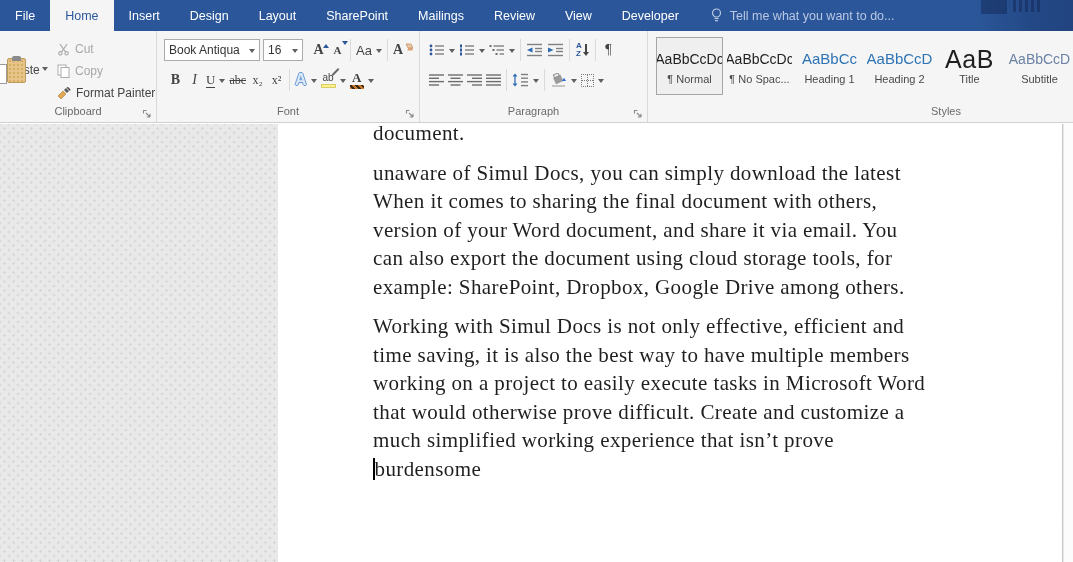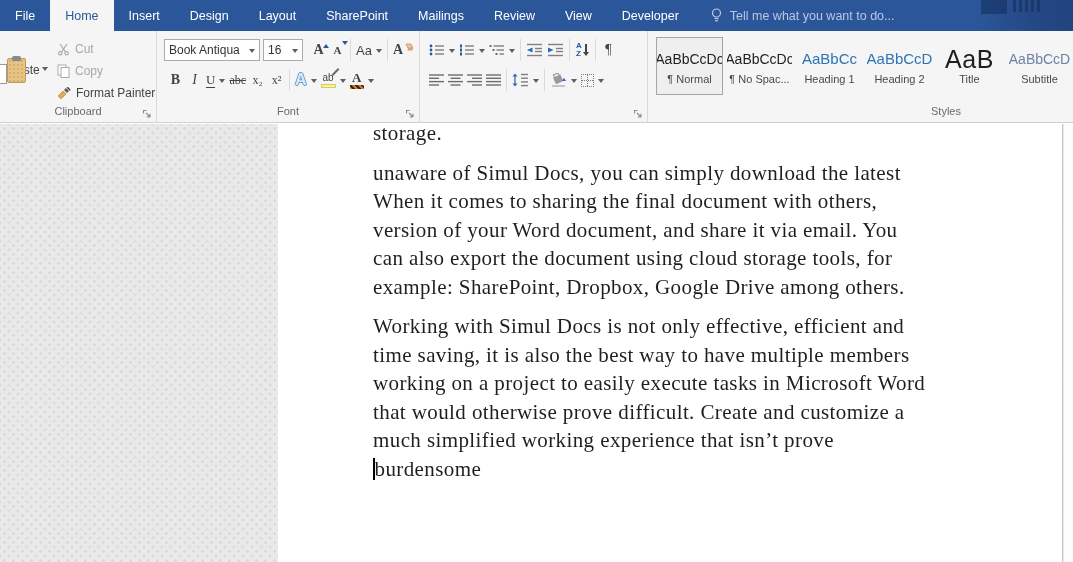--- a/index.html
+++ b/index.html
@@ -415,20 +415,21 @@
             <polygon points="14,5 16.5,9 11.5,9" fill="#2b6cd4" transform="scale(0.8) translate(3.5,1)"></polygon>
             <line x1="2" y1="13" x2="15" y2="13" stroke="#b0b0b0" stroke-width="1.4"></line>
           </svg>
           <span class="dd"></span>
         </div>
         <div class="fbtn">
           <span class="bordicon"></span>
           <span class="dd"></span>
         </div>
       </div>
+      <div class="group-footer">Paragraph</div>
       <div class="launcher">
         <svg width="10" height="10" viewBox="0 0 10 10">
           <path d="M1.5 4.5 V1.5 H4.5" fill="none" stroke="#8a8a8a" stroke-width="1.1"></path>
           <path d="M4 4 L8 8 M8 8 v-3.2 M8 8 h-3.2" fill="none" stroke="#8a8a8a" stroke-width="1.1"></path>
         </svg>
       </div>
     </div>
 
     <div class="group g-styles">
       <div class="cards">
@@ -458,21 +459,21 @@
         </div>
       </div>
       <div class="group-footer">Styles</div>
     </div>
   </div>
 
   <div class="doc-area">
     <div class="page">
       <div class="doc-text">
         <div class="para">
-          <div class="line">storage.</div>
+          <div class="line">document.</div>
         </div>
         <div class="para">
           <div class="line">unaware of Simul Docs, you can simply download the latest</div>
           <div class="line">When it comes to sharing the final document with others,</div>
           <div class="line">version of your Word document, and share it via email. You</div>
           <div class="line">can also export the document using cloud storage tools, for</div>
           <div class="line">example: SharePoint, Dropbox, Google Drive among others.</div>
         </div>
         <div class="para">
           <div class="line"> Working with Simul Docs is not only effective, efficient and</div>

